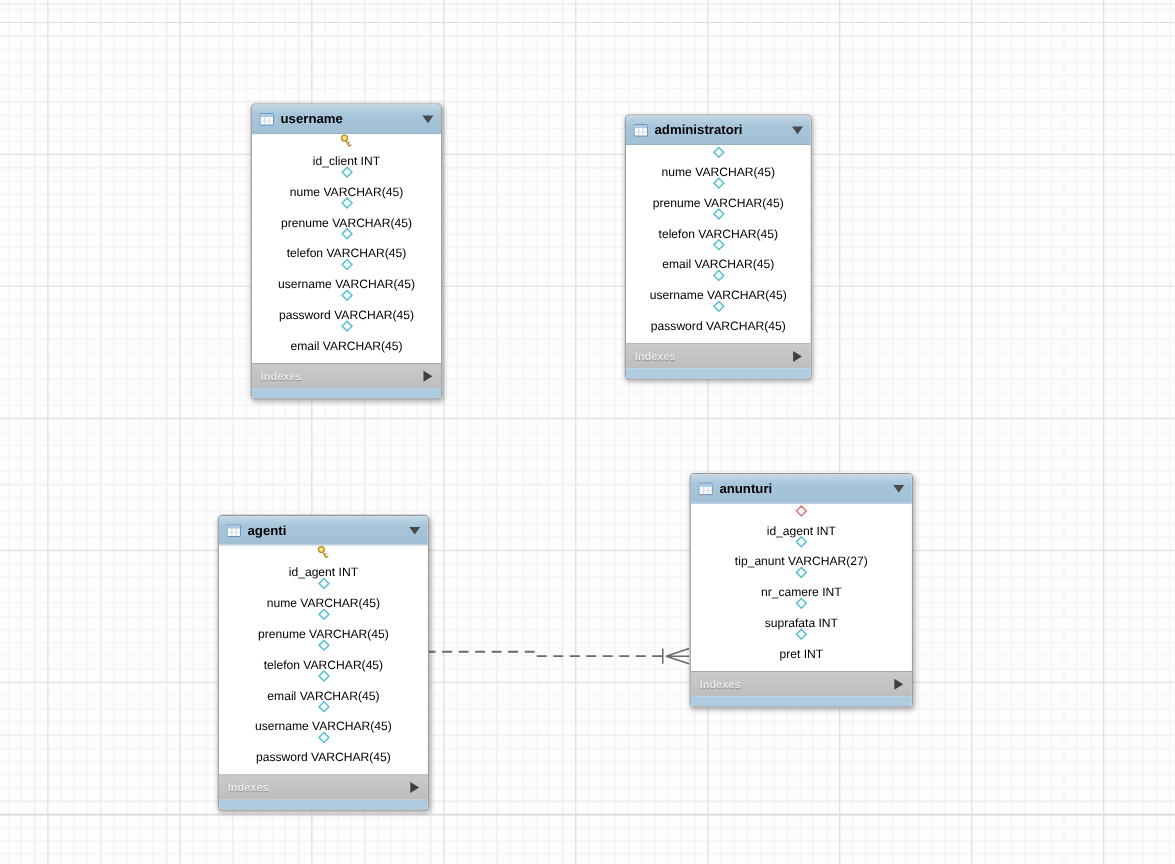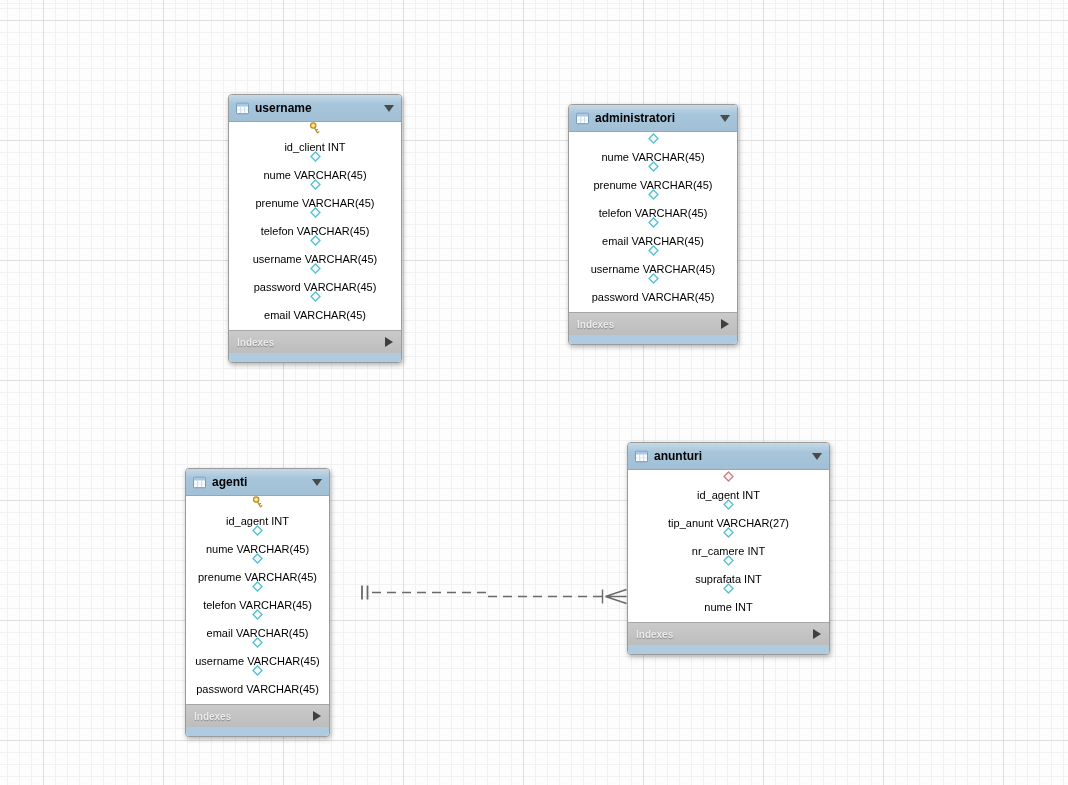--- a/index.html
+++ b/index.html
@@ -232,21 +232,21 @@
           </span>
           <span>password VARCHAR(45)</span>
         </div>
         <div class="tfoot">
           <span>Indexes</span>
           <span class="spacer"></span>
           <span class="tri-right"></span>
         </div>
         <div class="bstrip"></div>
       </div>
-      <div class="db-table" style="left: 185px; top: 468px; width: 145px;">
+      <div class="db-table" style="left: 198px; top: 468px; width: 192px;">
         <div class="thead">
           <span class="icn">
             <svg width="15" height="13" viewBox="0 0 15 13">
               <rect x="0.5" y="0.5" width="14" height="12" rx="1" fill="#ffffff" stroke="#5b87b4"></rect>
               <rect x="1" y="1" width="13" height="3.2" fill="#a9c8e2"></rect>
               <line x1="5.5" y1="4.5" x2="5.5" y2="12" stroke="#b9cfe2"></line>
               <line x1="10" y1="4.5" x2="10" y2="12" stroke="#b9cfe2"></line>
               <line x1="1" y1="8.2" x2="14" y2="8.2" stroke="#d7e4ef"></line>
             </svg>
           </span>
@@ -311,21 +311,21 @@
           </span>
           <span>password VARCHAR(45)</span>
         </div>
         <div class="tfoot">
           <span>Indexes</span>
           <span class="spacer"></span>
           <span class="tri-right"></span>
         </div>
         <div class="bstrip"></div>
       </div>
-      <div class="db-table" style="left: 627px; top: 442px; width: 203px;">
+      <div class="db-table" style="left: 627px; top: 430px; width: 203px;">
         <div class="thead">
           <span class="icn">
             <svg width="15" height="13" viewBox="0 0 15 13">
               <rect x="0.5" y="0.5" width="14" height="12" rx="1" fill="#ffffff" stroke="#5b87b4"></rect>
               <rect x="1" y="1" width="13" height="3.2" fill="#a9c8e2"></rect>
               <line x1="5.5" y1="4.5" x2="5.5" y2="12" stroke="#b9cfe2"></line>
               <line x1="10" y1="4.5" x2="10" y2="12" stroke="#b9cfe2"></line>
               <line x1="1" y1="8.2" x2="14" y2="8.2" stroke="#d7e4ef"></line>
             </svg>
           </span>
@@ -363,21 +363,21 @@
             </svg>
           </span>
           <span>suprafata INT</span>
         </div>
         <div class="trow">
           <span class="icn">
             <svg width="11" height="11" viewBox="0 0 11 11">
               <path d="M5.5 1 L10 5.5 L5.5 10 L1 5.5 Z" fill="#f3fbfc" stroke="#56bfce" stroke-width="1.3"></path>
             </svg>
           </span>
-          <span>nume INT</span>
+          <span>pret INT</span>
         </div>
         <div class="tfoot">
           <span>Indexes</span>
           <span class="spacer"></span>
           <span class="tri-right"></span>
         </div>
         <div class="bstrip"></div>
       </div>
     </div>
 </div>

